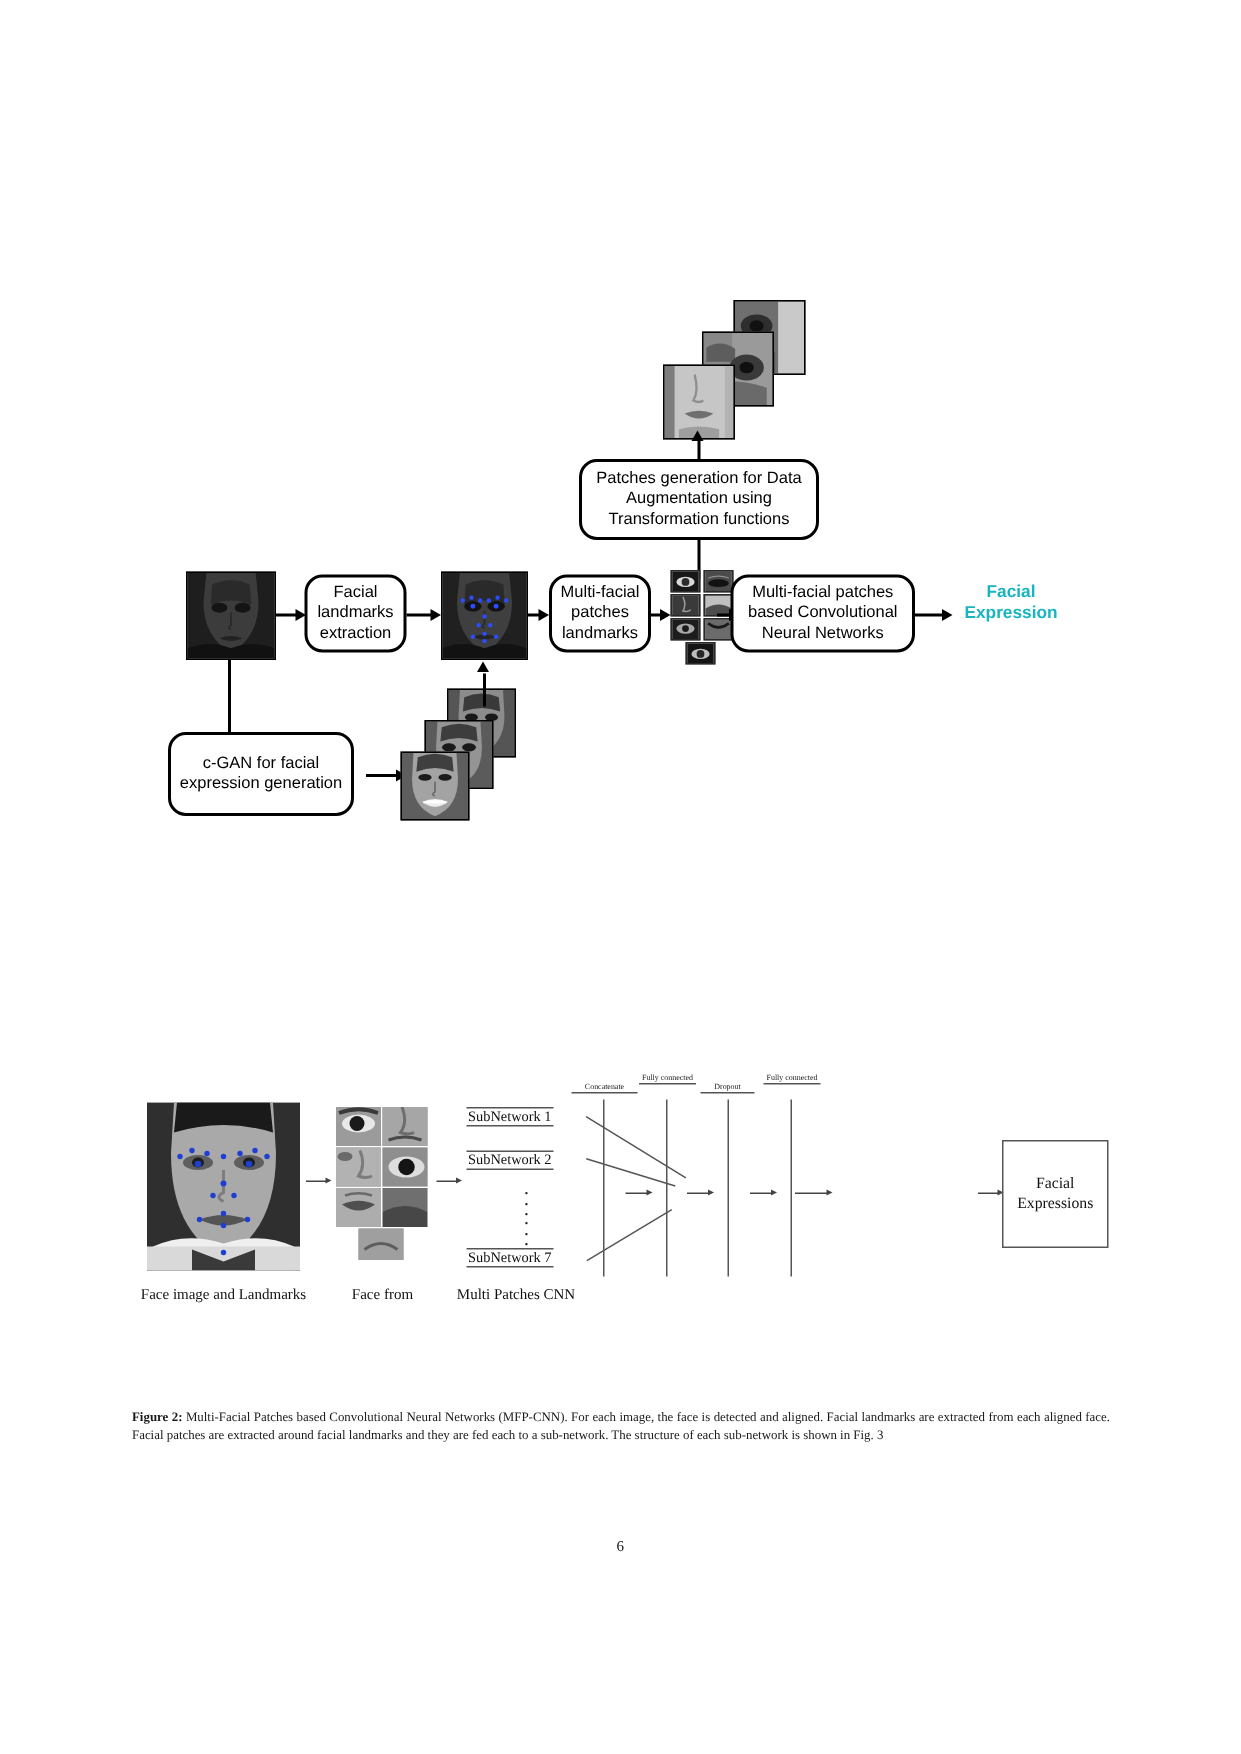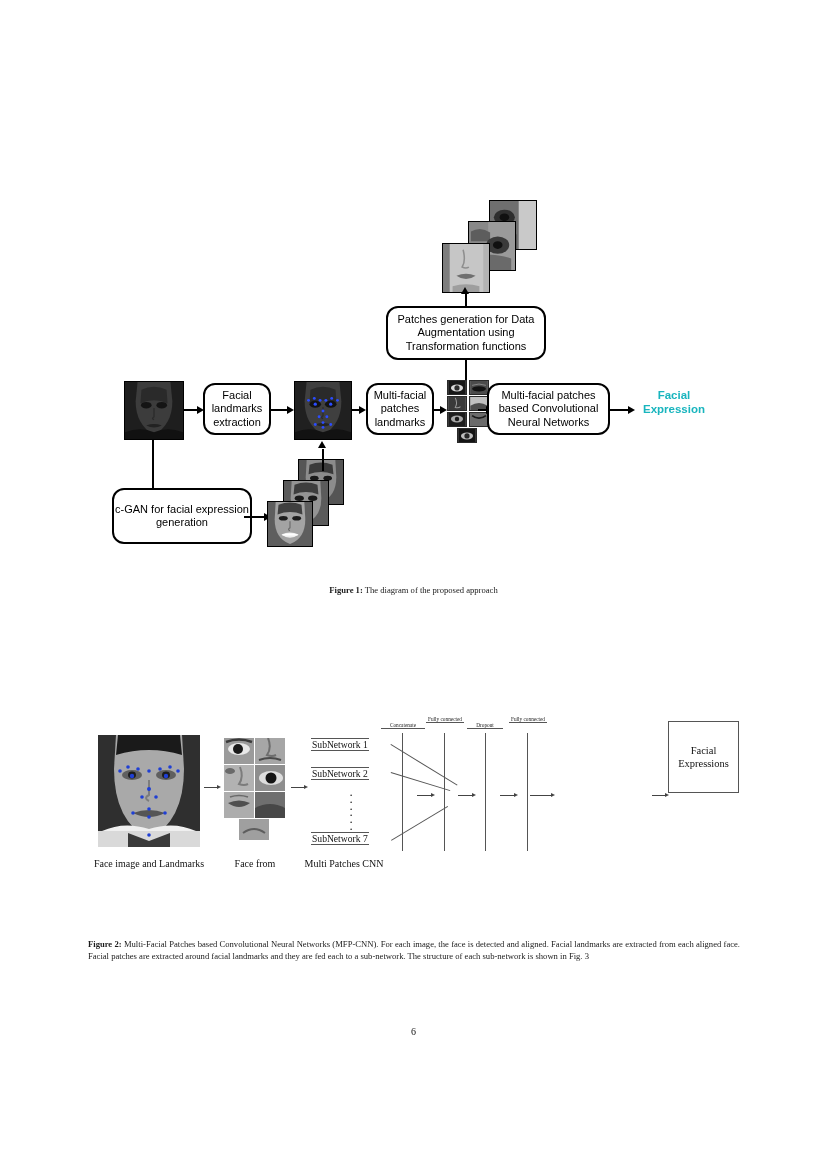--- a/index.html
+++ b/index.html
@@ -348,21 +348,21 @@
 
   <div class="ln ln-h" style="left:610px; top:409px; width:19px;"></div>
   <div class="arrow-r" style="left:628px; top:405.5px;"></div>
 
   <div id="fig1-out-label" style="left: 634px; top: 388px; width: 80px; color: rgb(25, 181, 190);">
     <span>Facial Expression</span>
   </div>
 
   <div class="ln ln-v" style="left:152px; top:440px; height:48px;"></div>
 
-  <div class="rbox" style="left:112px; top:488px; width:140px; height:56px;">
+  <div class="rbox" style="left:112px; top:488px; width:124px; height:56px;">
     <span>c-GAN for facial expression generation</span>
   </div>
 
   <div class="ln ln-h" style="left:244px; top:516px; width:21px;"></div>
   <div class="arrow-r" style="left:264px; top:512.5px;"></div>
 
   <div class="photo" style="left:298px; top:459px; width:46px; height:46px;">
     <svg viewBox="0 0 46 46" preserveAspectRatio="none">
       <rect width="46" height="46" fill="#555"></rect>
       <path d="M8 0 L38 0 L39 18 Q39 38 23 44 Q7 38 7 18 Z" fill="#8c8c8c"></path>
@@ -393,23 +393,20 @@
       <ellipse cx="30" cy="17" rx="4.6" ry="2.4" fill="#1c1c1c"></ellipse>
       <path d="M23 20 L23 27 Q20 29 23 30" stroke="#6b6b6b" fill="none" stroke-width="1.2"></path>
       <path d="M14 34 Q23 30 32 34 Q23 41 14 34 Z" fill="#efefef"></path>
       <path d="M15 34 Q23 32 31 34 L31 35 L15 35 Z" fill="#fff"></path>
     </svg>
   </div>
 
   <div class="ln ln-v" style="left:322px; top:449px; height:22px;"></div>
   <div class="arrow-u" style="left:318px; top:441px;"></div>
 
-  <div class="caption center-text" style="left:0px; top:584px; width:827px; text-align:center;">
-    <b>Figure 1:</b><span> The diagram of the proposed approach</span>
-  </div>
 </div>
 
 <div class="abs" id="figure2" style="left:0; top:0; width:827px; height:1000px;">
 
   <div class="thinphoto" style="left:98px; top:735px; width:102px; height:112px; border:none;">
     <svg viewBox="0 0 102 112" preserveAspectRatio="none">
       <rect width="102" height="112" fill="#2f2f2f"></rect>
       <path d="M18 0 L84 0 L86 34 Q86 86 51 104 Q16 86 16 34 Z" fill="#a9a9a9"></path>
       <path d="M20 0 Q51 -6 82 0 L84 20 Q51 10 18 20 Z" fill="#1a1a1a"></path>
       <ellipse cx="34" cy="40" rx="10" ry="5" fill="#5f5f5f"></ellipse>
@@ -549,21 +546,21 @@
   <div class="thin-h" style="left:500px; top:795px; width:15px;"></div>
   <div class="thin-arrow-r" style="left:514px; top:792.8px;"></div>
 
   <div class="thin-h" style="left:530px; top:795px; width:22px;"></div>
   <div class="thin-arrow-r" style="left:551px; top:792.8px;"></div>
 
 
   <div class="thin-h" style="left:652px; top:795px; width:14px;"></div>
   <div class="thin-arrow-r" style="left:665px; top:792.8px;"></div>
 
-  <div class="box-thin" style="left:668px; top:721px; width:71px; height:72px;">
+  <div class="box-thin" style="left:668px; top:760px; width:71px; height:72px;">
     <span>Facial Expressions</span>
   </div>
 
   <div class="f2-label" style="left:88px; top:858px; width:122px;">
     <span>Face image and Landmarks</span>
   </div>
   <div class="f2-label" style="left:216px; top:858px; width:78px;">
     <span>Face from</span>
   </div>
   <div class="f2-label" style="left:304px; top:858px; width:80px; text-align:center;">

